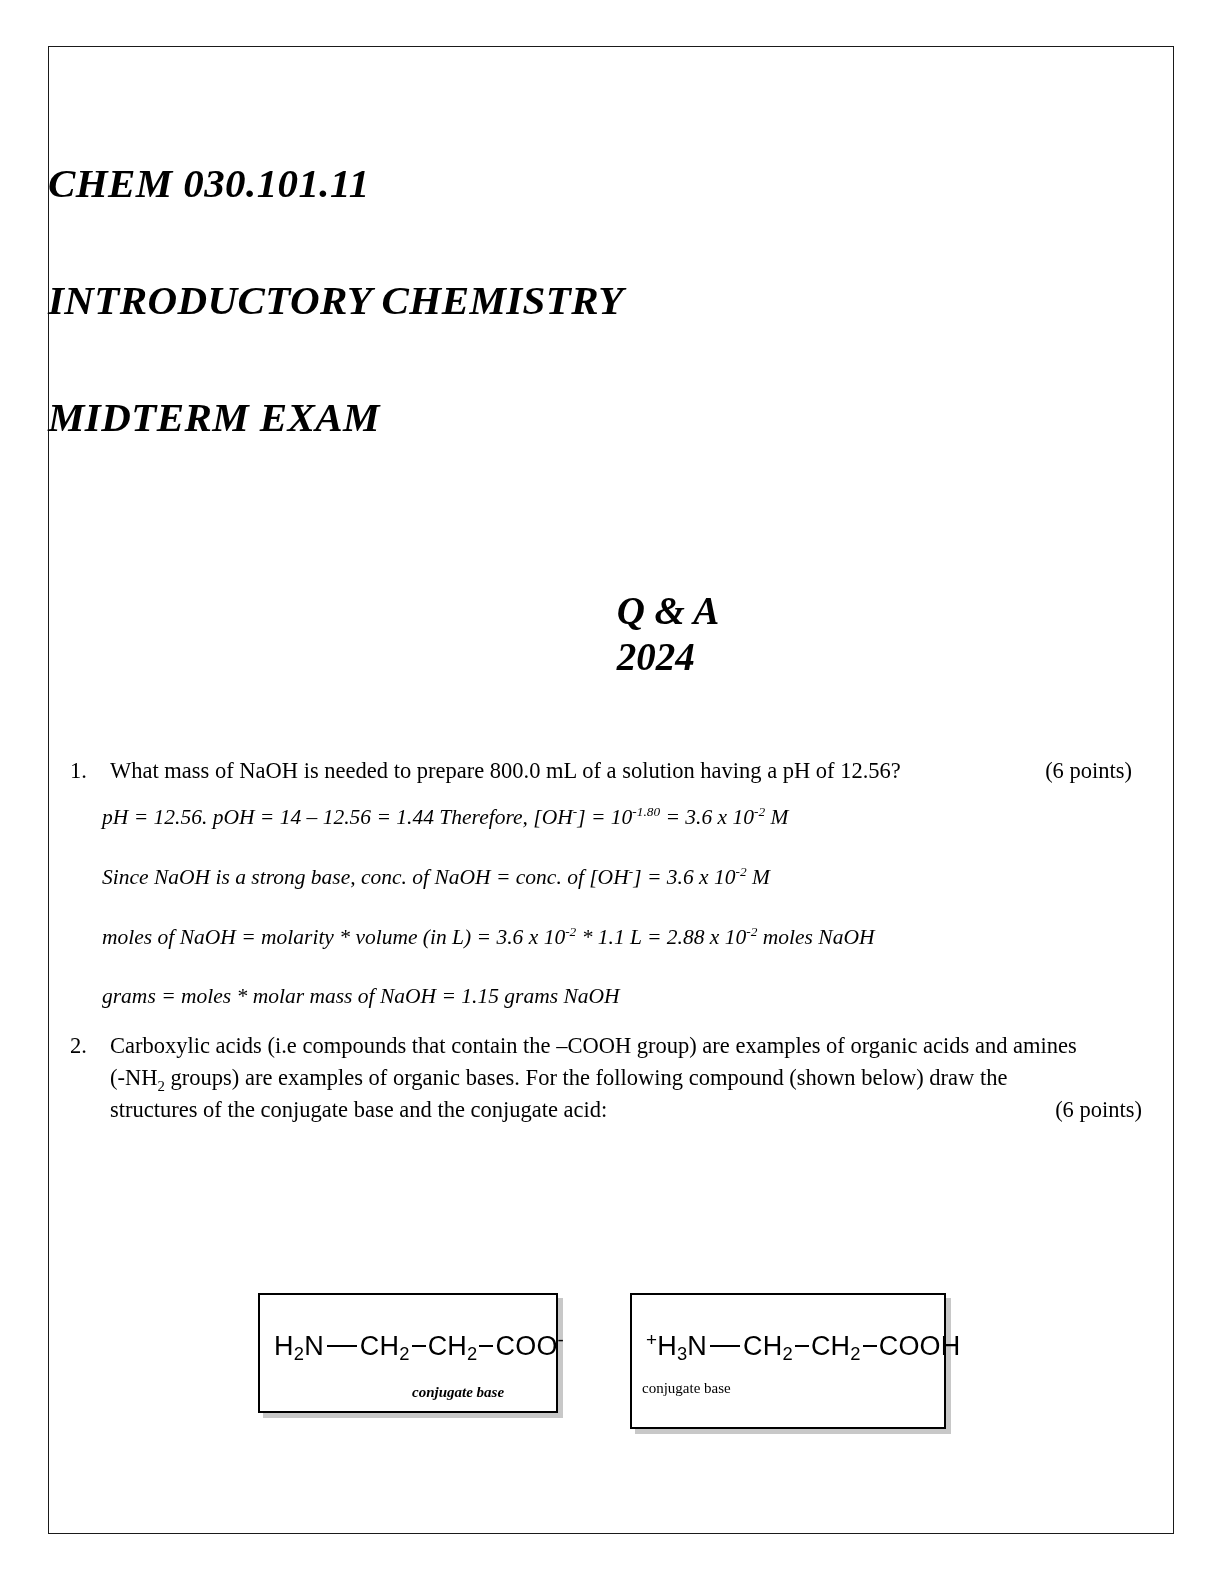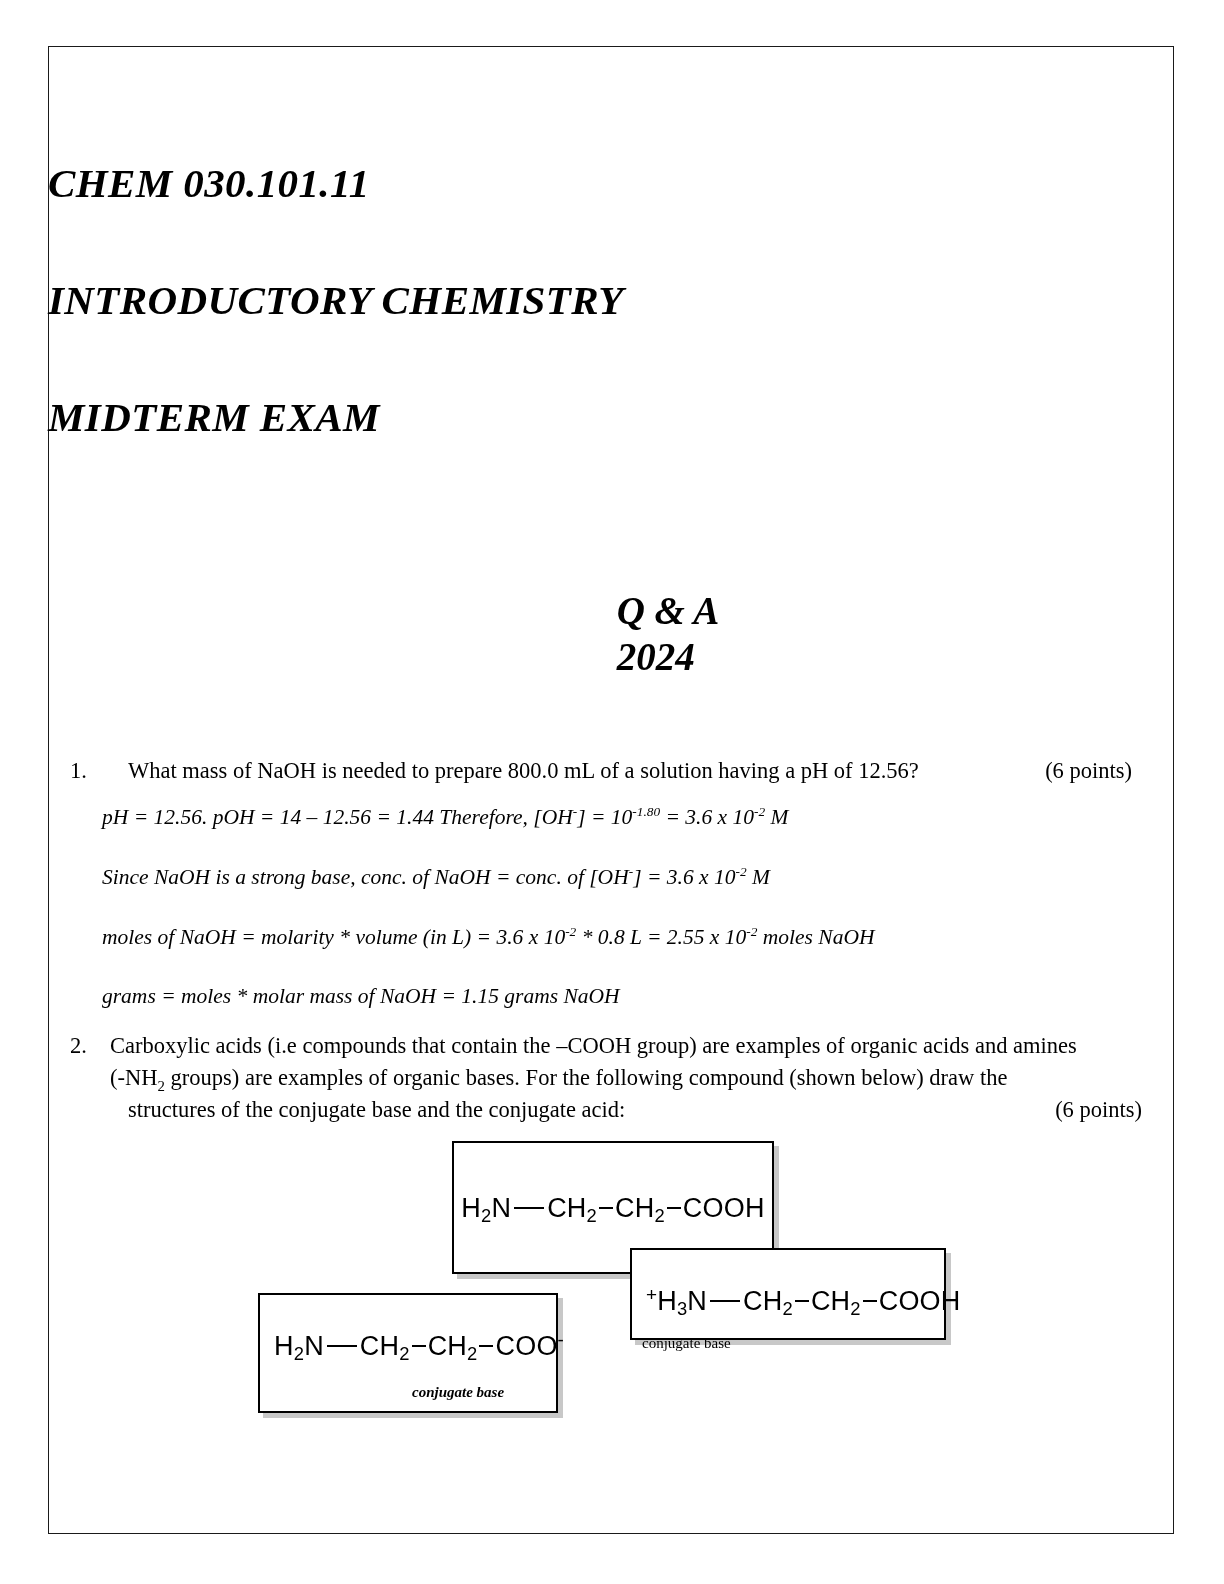--- a/index.html
+++ b/index.html
@@ -88,21 +88,20 @@
     width: 34px;
     text-align: left;
   }
   .q-body {
     margin-left: 40px;
     display: block;
   }
   .q-text-row {
     display: block;
     position: relative;
-    margin-left: 18px;
   }
   .points {
     position: absolute;
     right: 0;
     top: 0;
     white-space: nowrap;
   }
   #q1 .points { right: -2px; }
   #q2 .points { right: -2px; }
 
@@ -189,21 +188,21 @@
     position: absolute;
     left: 14px;
     top: 36px;
   }
   #box-base .chem-label {
     left: 152px;
     top: 89px;
     font-style: italic;
   }
 
-  #box-acid { left: 630px; top: 1248px; width: 316px; height: 92px; }
+  #box-acid { left: 630px; top: 1293px; width: 316px; height: 136px; }
   #box-acid .chem-formula {
     position: absolute;
     left: 14px;
     top: 36px;
   }
   #box-acid .chem-label {
     left: 10px;
     top: 85px;
     font-weight: normal;
   }
@@ -244,41 +243,38 @@
 
     <div class="ans-line">
       <span>pH = 12.56. pOH = 14 – 12.56 = 1.44   Therefore, [OH</span><sup class="sm">-</sup><span>] = 10</span><sup class="sm">-1.80</sup><span> = 3.6 x 10</span><sup class="sm">-2</sup><span> M</span>
     </div>
 
     <div class="ans-line">
       <span>Since NaOH is a strong base, conc. of NaOH = conc. of [OH</span><sup class="sm">-</sup><span>] = 3.6 x 10</span><sup class="sm">-2</sup><span> M</span>
     </div>
 
     <div class="ans-line">
-      <span>moles of NaOH = molarity * volume (in L) = 3.6 x 10</span><sup class="sm">-2</sup><span> * 0.8 L = 2.55 x 10</span><sup class="sm">-2</sup><span> moles NaOH</span>
+      <span>moles of NaOH = molarity * volume (in L) = 3.6 x 10</span><sup class="sm">-2</sup><span> * 1.1 L = 2.88 x 10</span><sup class="sm">-2</sup><span> moles NaOH</span>
     </div>
 
     <div class="ans-line">grams = moles * molar mass of NaOH = 1.15 grams NaOH</div>
   </div>
 
   <div class="q-item" id="q2">
     <span class="q-num">2.</span>
     <span class="q-body">
       <span class="q2-line">Carboxylic acids (i.e compounds that contain the –COOH group) are examples of organic acids and amines</span>
       <span class="q2-line"><span>(-NH</span><sub class="sm">2</sub><span> groups) are examples of organic bases. For the following compound (shown below) draw the</span></span>
       <span class="q2-line q-text-row">
         <span>structures of the conjugate base and the conjugate acid:</span>
         <span class="points">(6 points)</span>
       </span>
     </span>
   </div>
 
-  <div class="chem-box" id="box-main">
-    <div class="chem-formula"><span>H</span><sub>2</sub><span>N</span><span class="bond-long"></span><span>CH</span><sub>2</sub><span class="bond-short"></span><span>CH</span><sub>2</sub><span class="bond-short"></span><span>COOH</span></div>
-  </div>
 
   <div class="chem-box" id="box-base">
     <div class="chem-formula"><span>H</span><sub>2</sub><span>N</span><span class="bond-long"></span><span>CH</span><sub>2</sub><span class="bond-short"></span><span>CH</span><sub>2</sub><span class="bond-short"></span><span>COO</span><sup>-</sup></div>
     <div class="chem-label">conjugate base</div>
   </div>
 
   <div class="chem-box" id="box-acid">
     <div class="chem-formula"><sup>+</sup><span>H</span><sub>3</sub><span>N</span><span class="bond-long"></span><span>CH</span><sub>2</sub><span class="bond-short"></span><span>CH</span><sub>2</sub><span class="bond-short"></span><span>COOH</span></div>
     <div class="chem-label">conjugate  base</div>
   </div>

